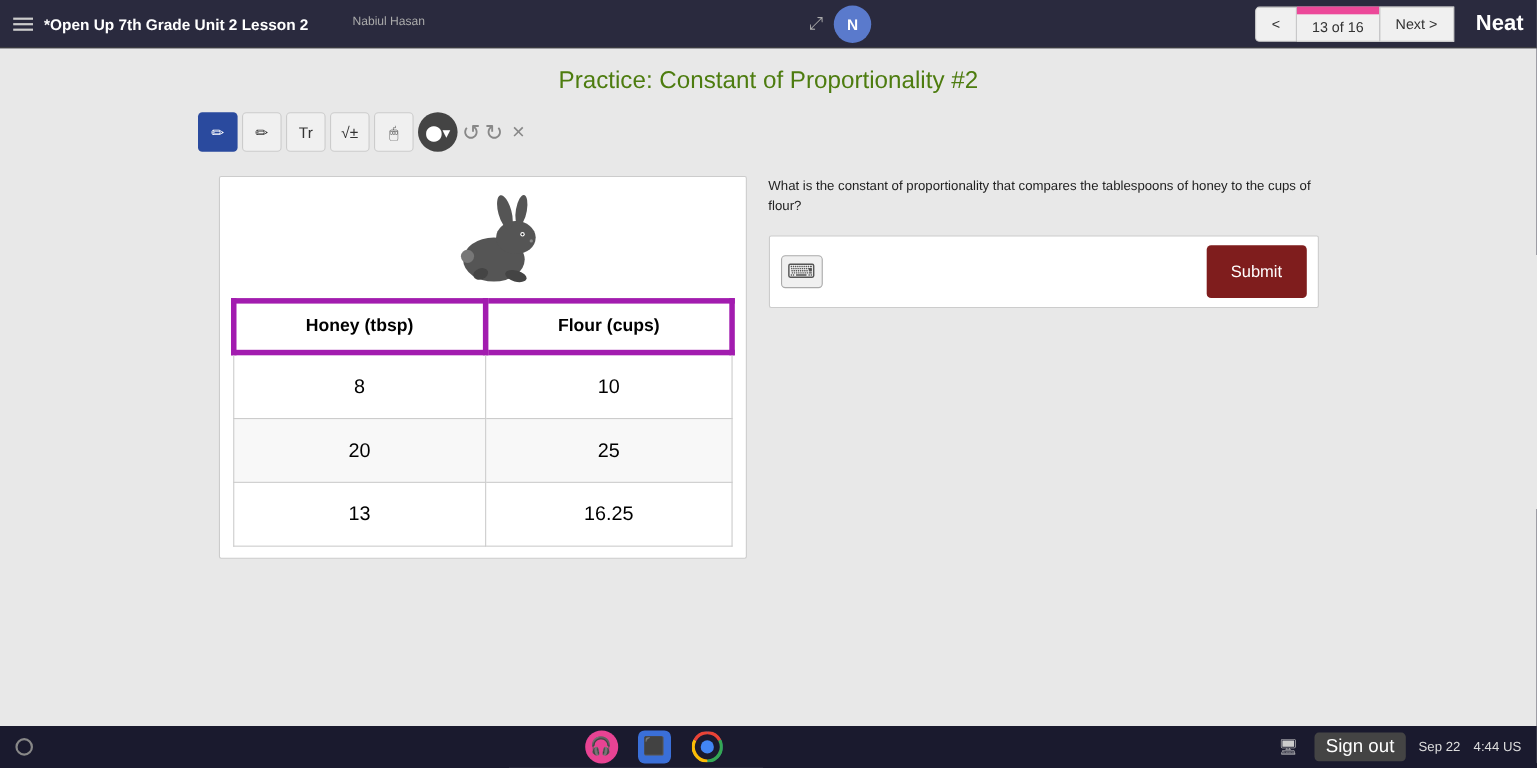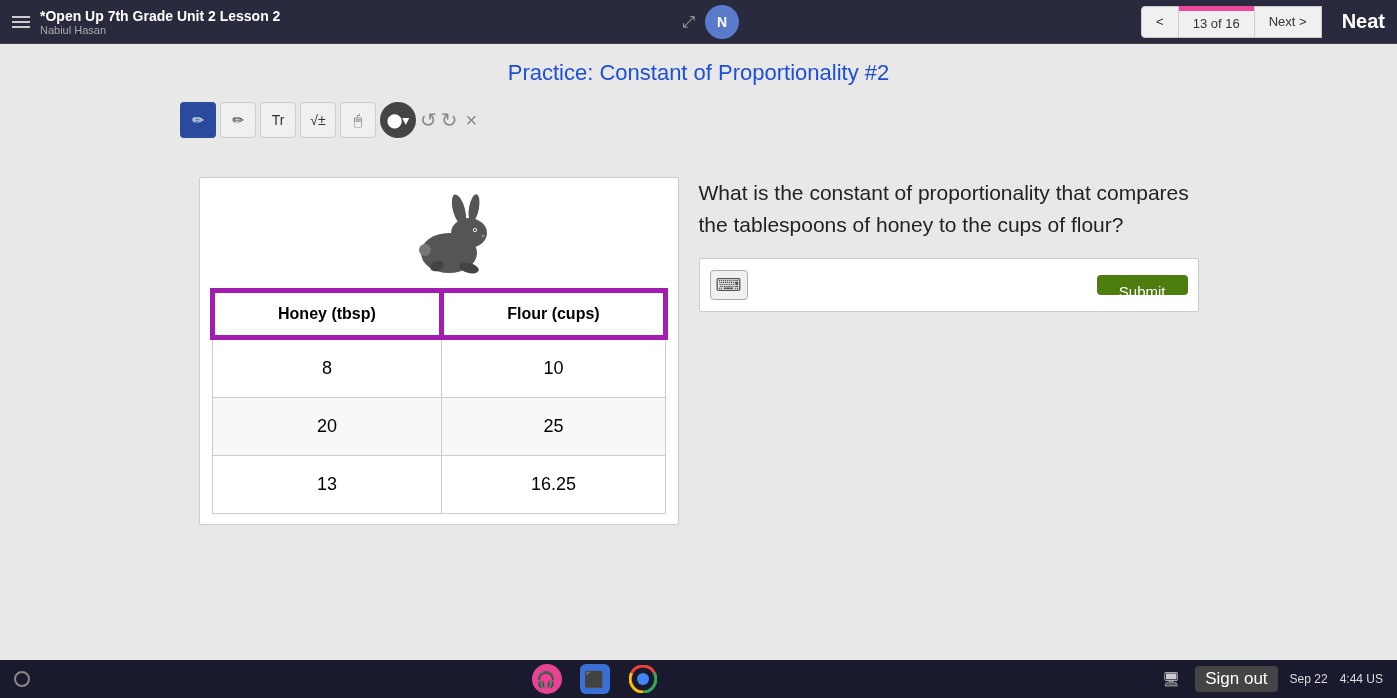--- a/index.html
+++ b/index.html
@@ -34,21 +34,21 @@
       cursor: pointer;
     }
     .hamburger span {
       width: 18px;
       height: 2px;
       background: #ccc;
       display: block;
     }
     .top-bar-title-group {
       display: flex;
-      flex-direction: column;
+      gap: 40px;
     }
     .top-bar-title {
       color: #fff;
       font-size: 14px;
       font-weight: bold;
     }
     .top-bar-subtitle {
       color: #aaa;
       font-size: 11px;
     }
@@ -88,21 +88,21 @@
       font-size: 13px;
       height: 32px;
       display: flex;
       align-items: center;
     }
     .nav-btn:first-child {
       border-radius: 4px 0 0 4px;
     }
     .nav-counter {
       background: #f0f0f0;
-      border-top: 5px solid #ec4899;
+      border-top: 7px solid #ec4899;
       border-bottom: 1px solid #ccc;
       padding: 10px 14px;
       font-size: 13px;
       color: #333;
       height: 32px;
       display: flex;
       align-items: center;
     }
     .nav-btn:last-child {
       border-radius: 0 4px 4px 0;
@@ -121,22 +121,22 @@
       display: flex;
       flex-direction: column;
       align-items: center;
       padding: 16px 0 0 0;
       position: relative;
     }
 
     .page-title {
       font-size: 22px;
       font-weight: normal;
-      color: #1d4ed8;
-      margin-bottom: 31px;
+      color: #4d7c0f;
+      margin-bottom: 14px;
     }
 
     
     .toolbar {
       display: flex;
       align-items: center;
       gap: 4px;
       margin-bottom: 14px;
       position: absolute;
       left: 180px;
@@ -214,21 +214,21 @@
     tr:nth-child(even) td {
       background: #f8f8f8;
     }
 
     
     .question-area {
       flex: 1;
       max-width: 500px;
     }
     .question-text {
-      font-size: 21px;
+      font-size: 12px;
       color: #222;
       line-height: 1.5;
       margin-bottom: 18px;
     }
     .answer-row {
       display: flex;
       align-items: center;
       gap: 10px;
       background: white;
       border: 1px solid #ccc;
@@ -250,28 +250,28 @@
       width: 38px;
       height: 30px;
       display: flex;
       align-items: center;
       justify-content: center;
       cursor: pointer;
       font-size: 18px;
       color: #555;
     }
     .submit-btn {
-      background: #4d7c0f;
+      background: #7f1d1d;
       color: white;
       border: none;
       padding: 8px 22px;
       font-size: 15px;
       border-radius: 4px;
       cursor: pointer;
-      height: 20px;
+      height: 48px;
     }
 
     
     .taskbar {
       background: #1a1a2e;
       height: 38px;
       display: flex;
       align-items: center;
       justify-content: space-between;
       padding: 0 14px;

